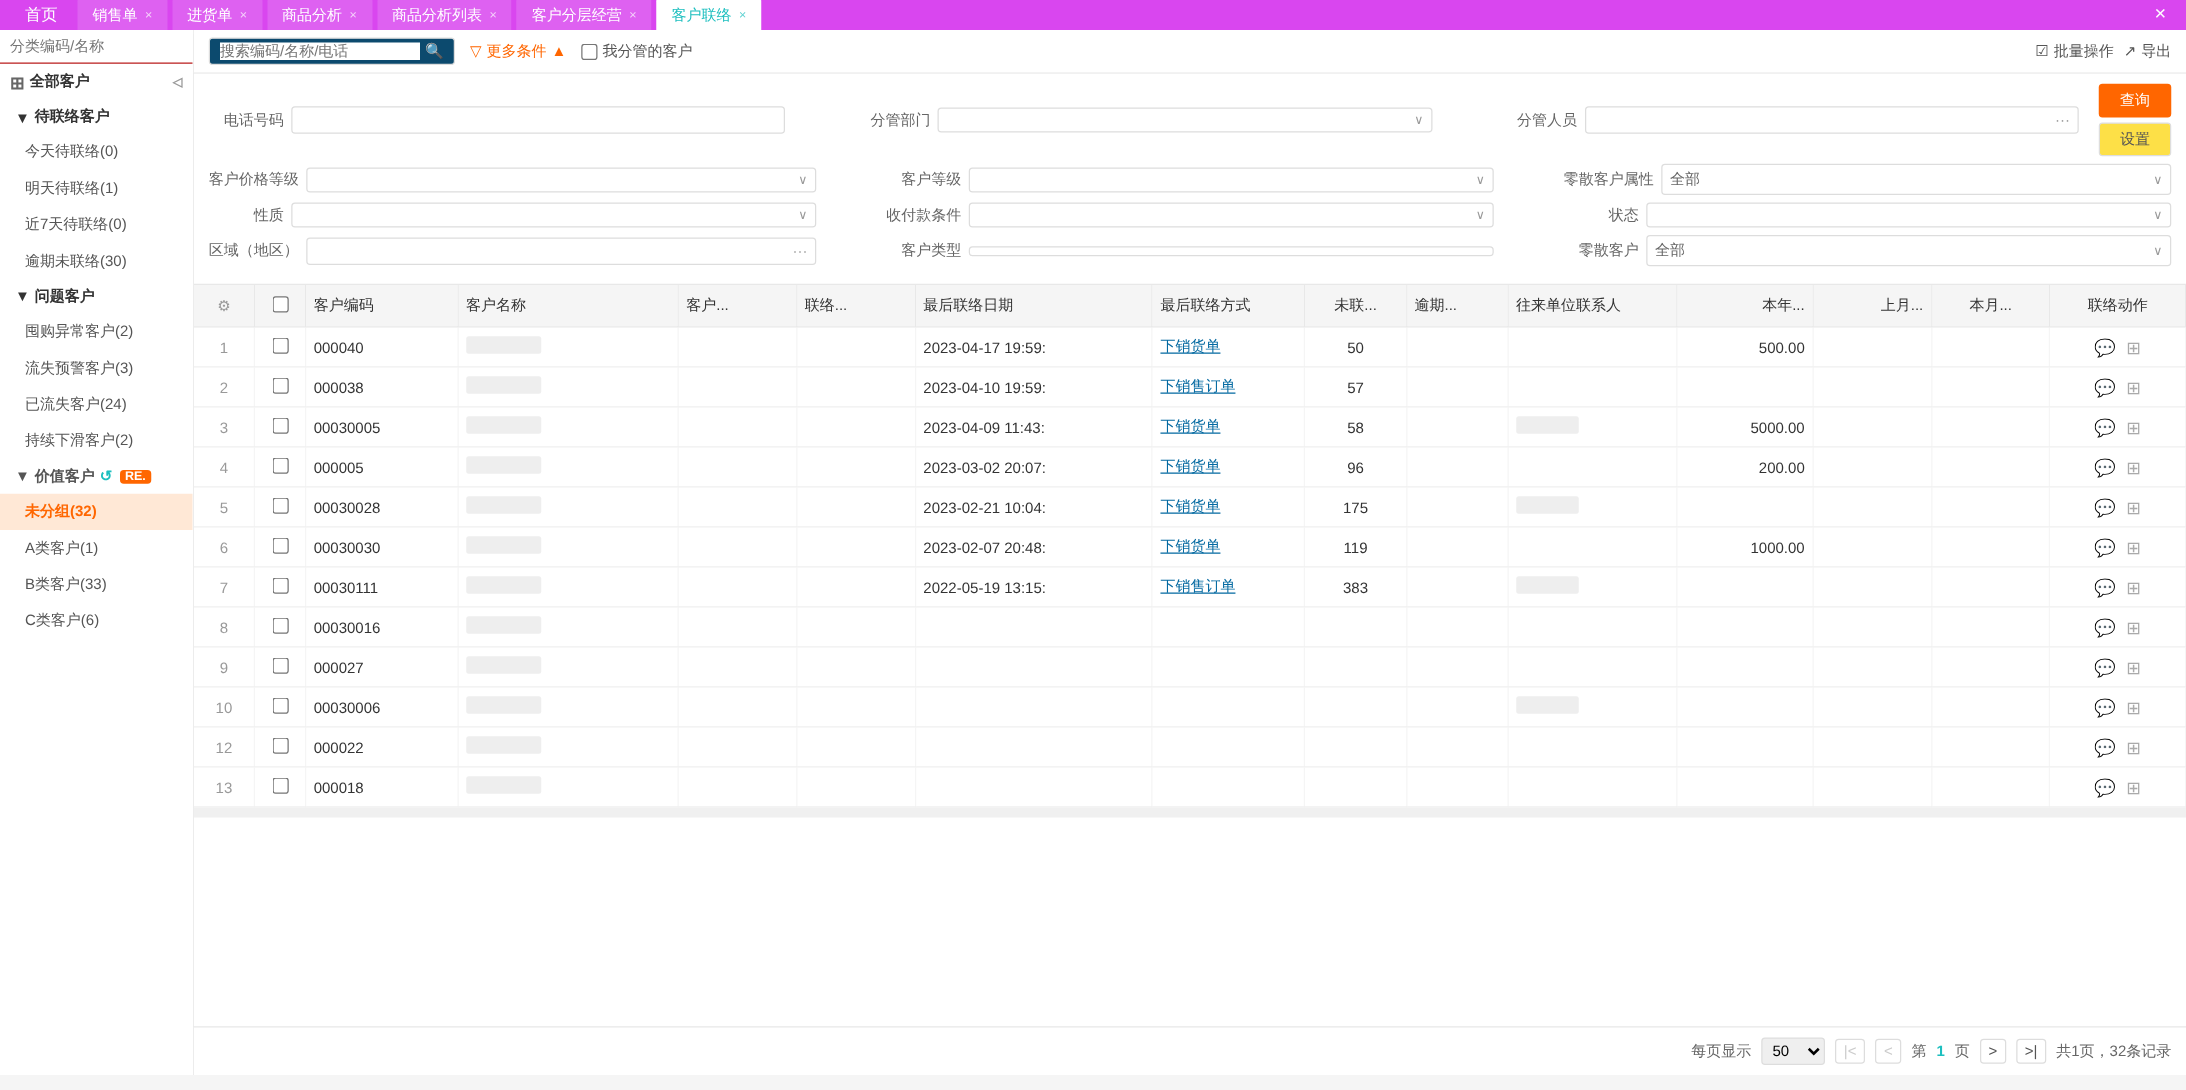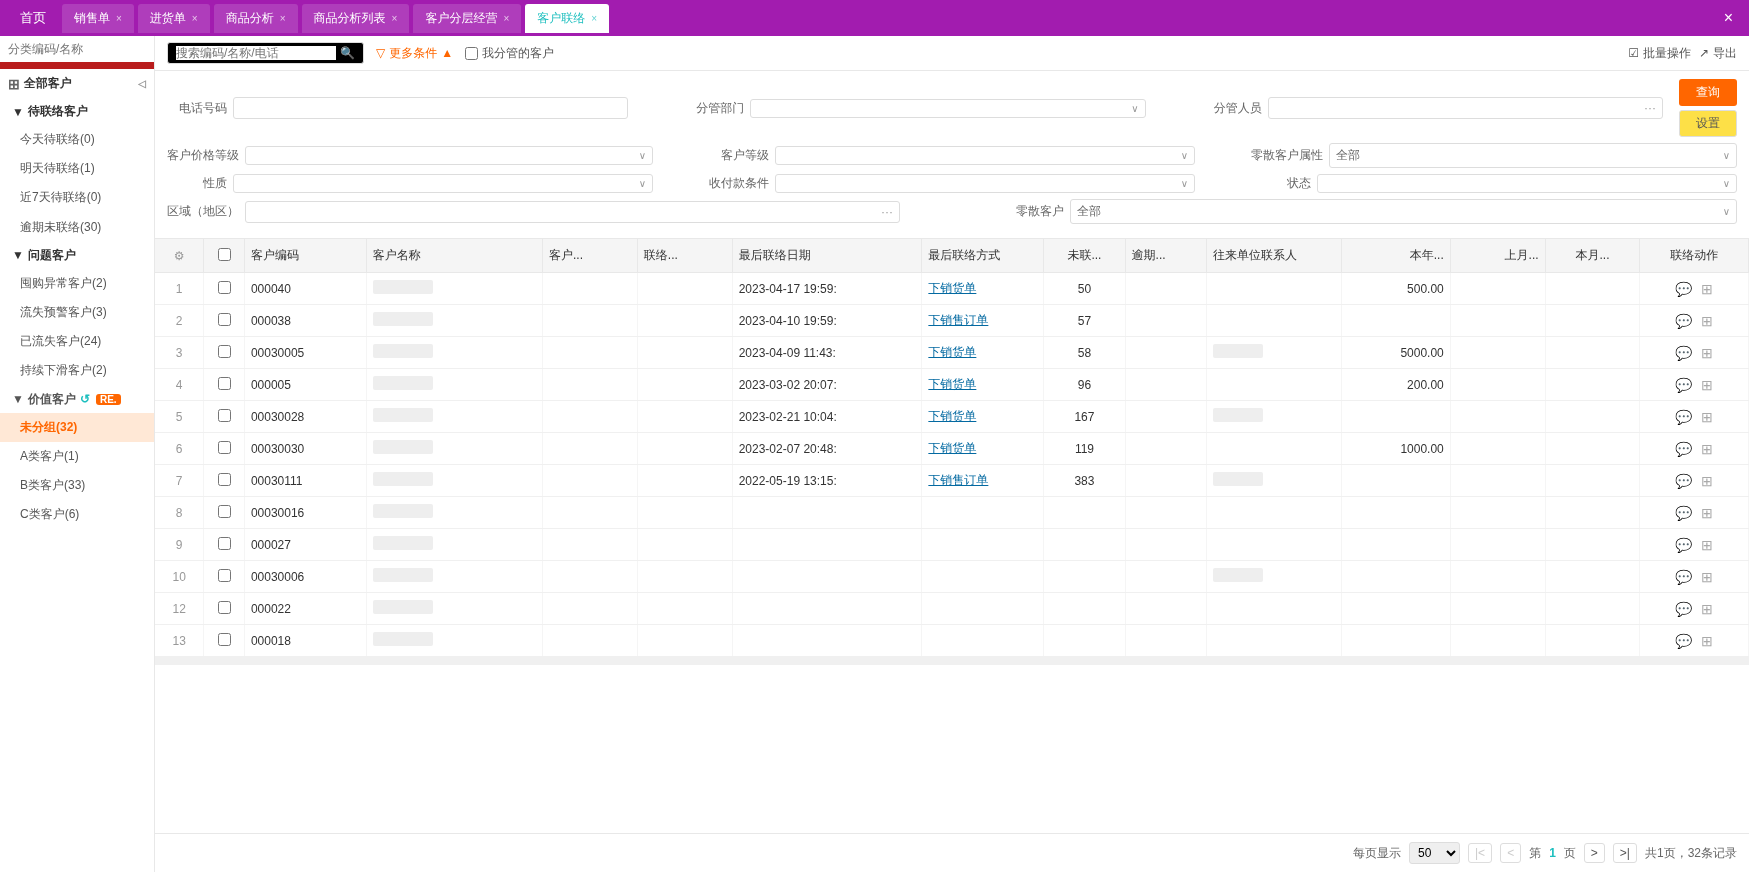--- a/index.html
+++ b/index.html
@@ -1,41 +1,41 @@
 <!DOCTYPE html>
 <html><head>
   <meta charset="utf-8">
   <style>
     * { box-sizing: border-box; margin: 0; padding: 0; font-family: 'Microsoft YaHei', Arial, sans-serif; font-size: 12px; }
     body { background: #f5f5f5; overflow: hidden; width: 1749px; height: 872px; }
 
     
     .top-nav {
-      display: flex; align-items: center; background: #a21caf; height: 36px; padding: 0 8px;
+      display: flex; align-items: center; background: #d946ef; height: 24px; padding: 0 8px;
       color: #fff; gap: 4px; position: relative;
     }
     .nav-home { padding: 6px 12px; cursor: pointer; font-size: 13px; color: #fff; white-space: nowrap; }
     .nav-tab {
       display: flex; align-items: center; padding: 6px 12px; cursor: pointer; font-size: 13px;
       color: #fff; background: rgba(255,255,255,0.15); border-radius: 3px 3px 0 0; gap: 6px; white-space: nowrap;
     }
     .nav-tab.active { background: #fff; color: #1dbfbf; }
     .nav-tab .close-btn { font-size: 10px; opacity: 0.7; }
     .nav-close-all { margin-left: auto; font-size: 16px; cursor: pointer; color: #fff; padding: 4px 8px; }
 
     
     .main-layout { display: flex; height: calc(872px - 36px); }
 
     
     .sidebar {
       width: 155px; min-width: 155px; background: #fff; border-right: 1px solid #e8e8e8;
       display: flex; flex-direction: column; overflow-y: auto;
     }
     .sidebar-search {
-      display: flex; align-items: center; padding: 6px 8px; border-bottom: 7px solid #b91c1c; gap: 4px;
+      display: flex; align-items: center; padding: 6px 8px; border-bottom: 1px solid #b91c1c; gap: 4px;
     }
     .sidebar-search input {
       border: none; outline: none; font-size: 12px; color: #666; flex: 1; background: transparent;
     }
     .sidebar-section-header {
       display: flex; align-items: center; padding: 6px 8px; font-weight: bold; color: #333;
       cursor: pointer; justify-content: space-between;
     }
     .sidebar-section-header .title { display: flex; align-items: center; gap: 4px; }
     .sidebar-item {
@@ -52,21 +52,21 @@
     
     .content { flex: 1; display: flex; flex-direction: column; overflow: hidden; }
 
     
     .filter-bar {
       background: #fff; padding: 6px 12px; border-bottom: 1px solid #e8e8e8;
       display: flex; align-items: center; gap: 12px;
     }
     .filter-search {
       display: flex; align-items: center; border: 1px solid #ddd; border-radius: 3px;
-      padding: 3px 8px; gap: 4px; background: #000000;
+      padding: 3px 8px; gap: 4px; background: #0c4a6e;
     }
     .filter-search input { border: none; outline: none; font-size: 12px; width: 160px; }
     .filter-more {
       display: flex; align-items: center; gap: 4px; color: #ff6600; cursor: pointer;
     }
     .filter-checkbox { display: flex; align-items: center; gap: 4px; color: #555; cursor: pointer; }
 
     
     .advanced-filter {
       background: #fff; padding: 8px 12px; border-bottom: 1px solid #e8e8e8;
@@ -363,20 +363,26 @@
       </div>
       <div class="filter-row">
         <div class="filter-field">
           <label>区域（地区）</label>
           <div class="filter-select" style="min-width:200px;">
             <span></span>
             <span class="filter-dots">···</span>
           </div>
         </div>
         <div style="width:40px;"></div>
+        <div class="filter-field">
+          <label>客户类型</label>
+          <div class="filter-select" style="min-width:200px;">
+            <span></span>
+          </div>
+        </div>
         <div style="width:40px;"></div>
         <div class="filter-field">
           <label>零散客户</label>
           <div class="filter-select" style="min-width:180px;">
             <span>全部</span>
             <span class="chevron">∨</span>
           </div>
         </div>
       </div>
     </div>
@@ -523,21 +529,21 @@
     </tr>
             <tr>
       <td class="col-num">5</td>
       <td class="col-checkbox"><input type="checkbox" style=""></td>
       <td class="col-code">00030028</td>
       <td class="col-name"><span class="blurred"></span></td>
       <td class="col-type"></td>
       <td class="col-contact"></td>
       <td class="col-last-date">2023-02-21 10:04:</td>
       <td class="col-last-way"><a class="link">下销货单</a></td>
-      <td class="col-no-contact">167</td>
+      <td class="col-no-contact">175</td>
       <td class="col-overdue"></td>
       <td class="col-contact-person"><span class="blurred" style="min-width:50px;"></span></td>
       <td class="col-this-year"></td>
       <td class="col-last-month"></td>
       <td class="col-this-month"></td>
       <td class="col-action">
         <div class="action-icons">
           <span class="action-icon">💬</span>
           <span class="action-icon">⊞</span>
         </div>

